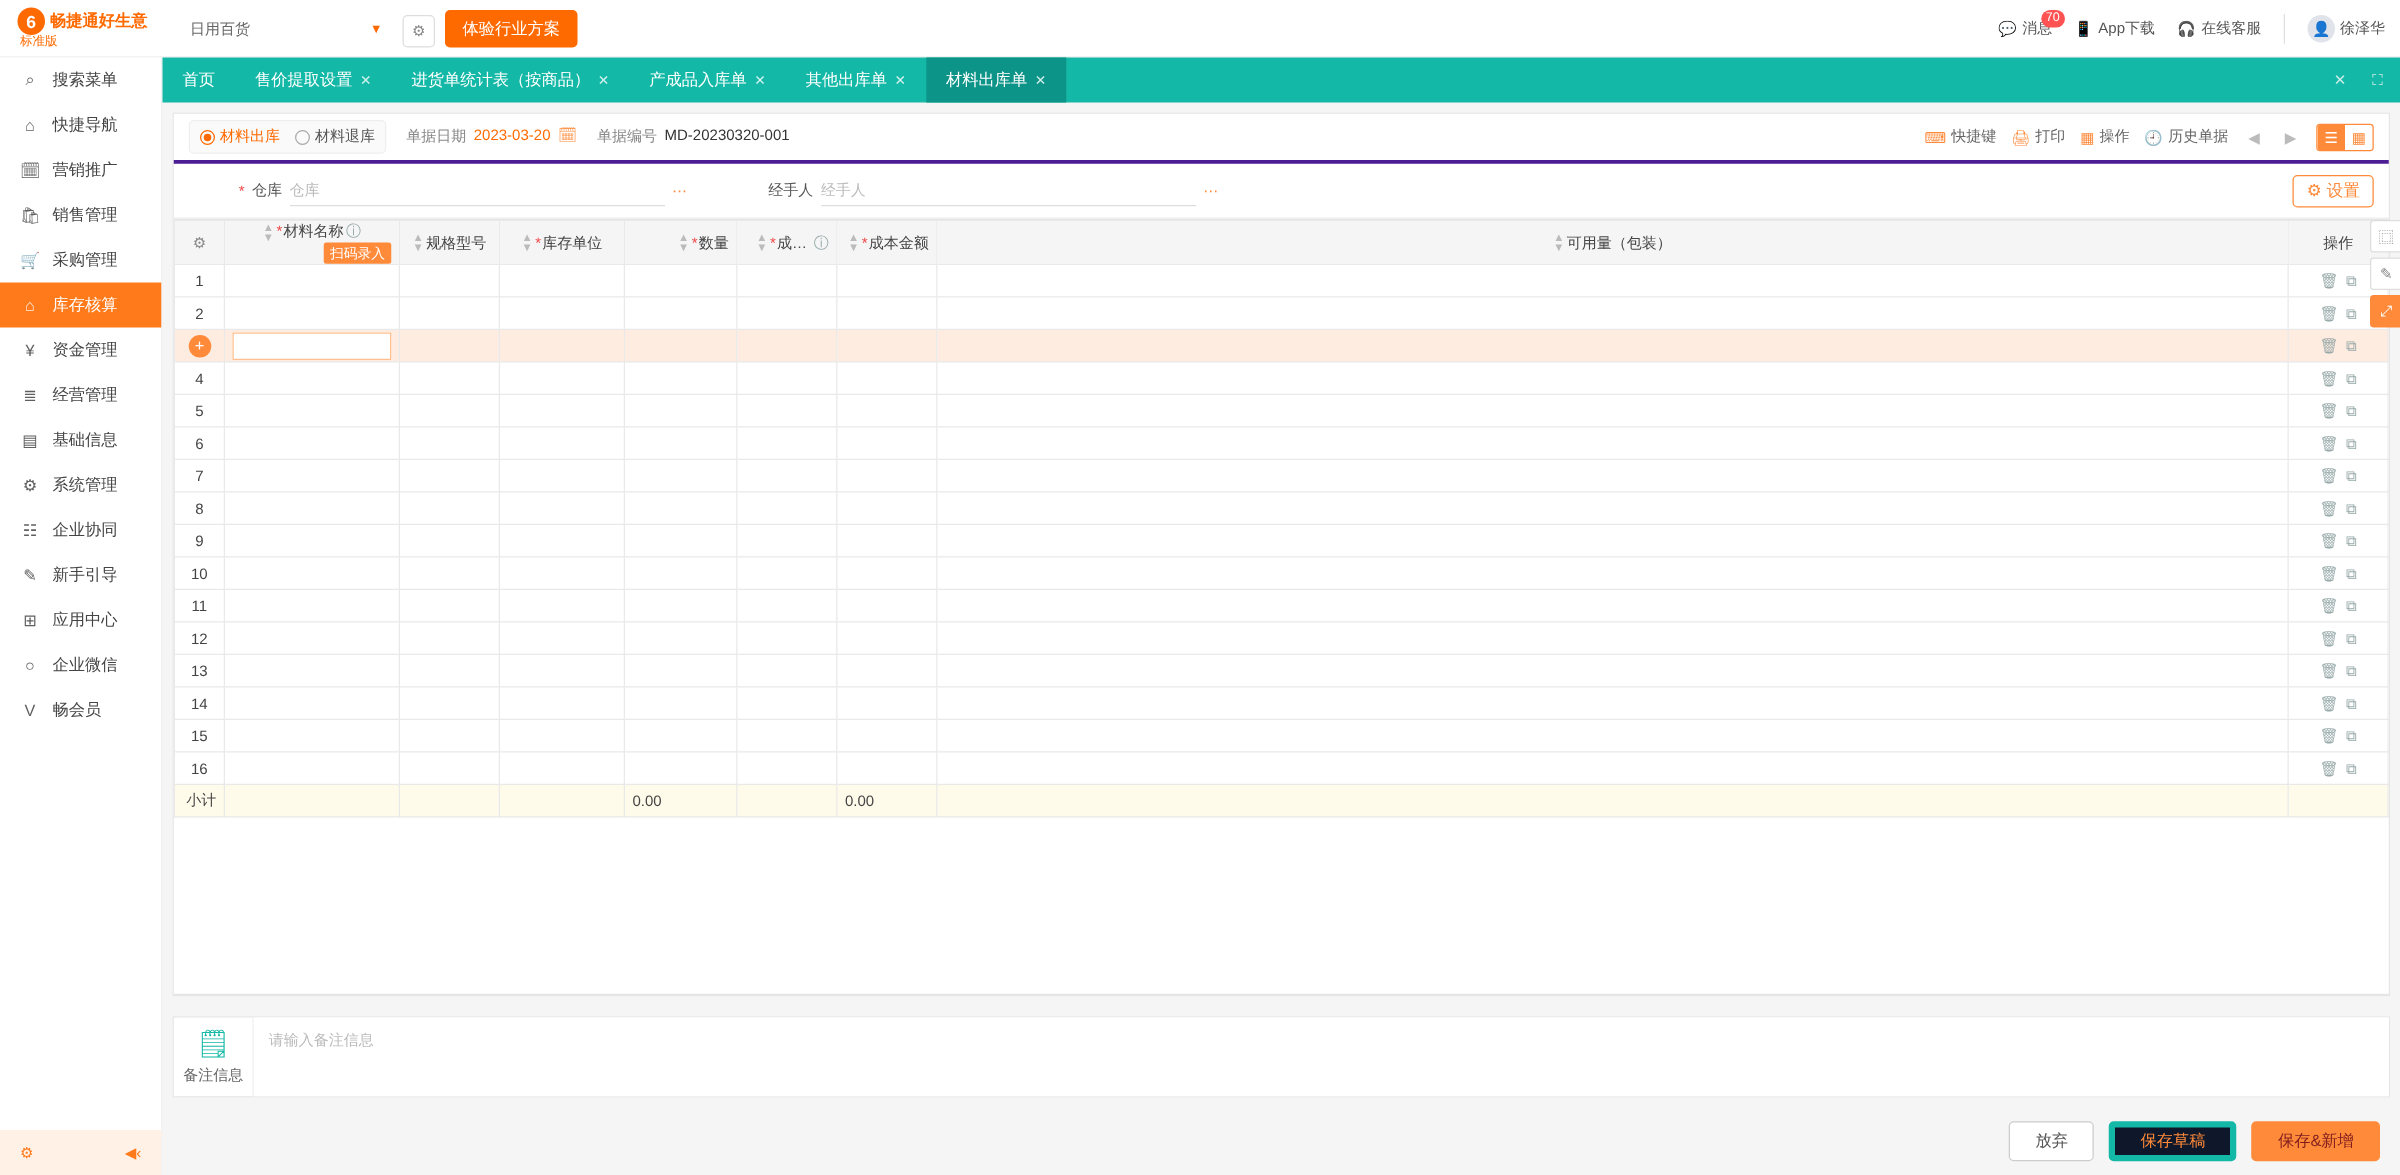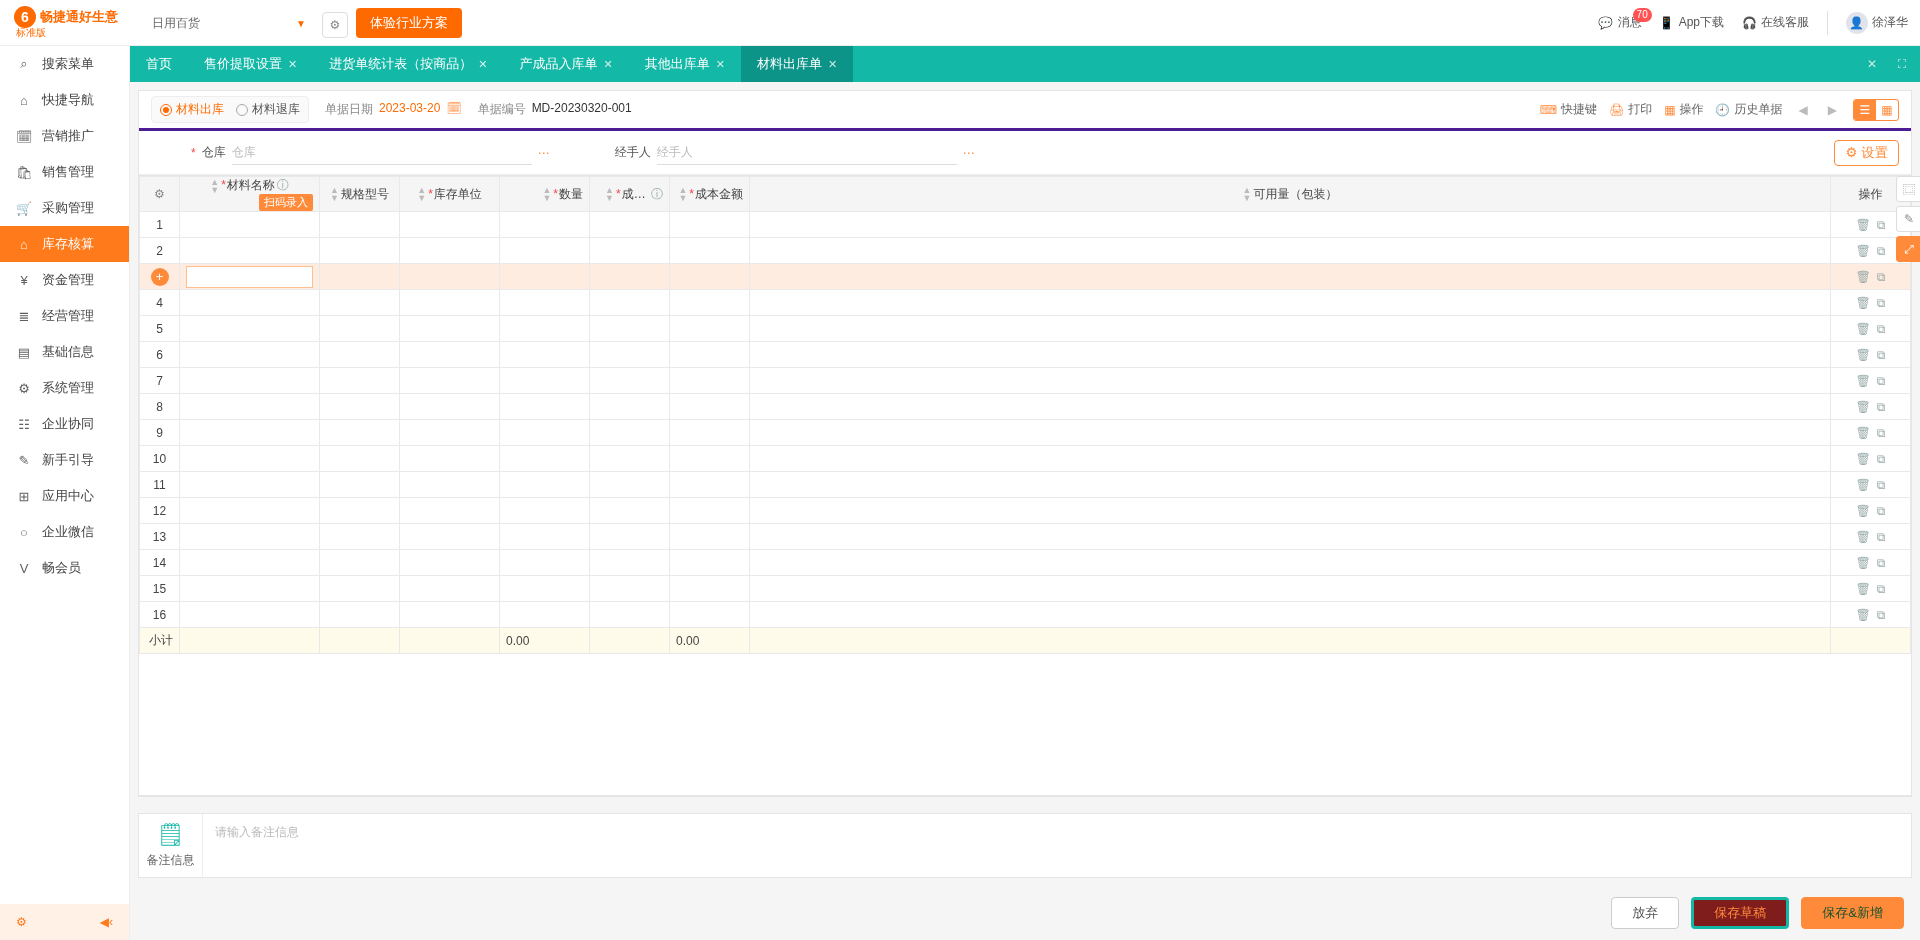--- a/index.html
+++ b/index.html
@@ -97,22 +97,22 @@
 .notes-row { display:flex; margin:8px; background:#fff; border:1px solid #e5e5e5;}
 .notes-label { width:64px; display:flex; flex-direction:column; align-items:center; justify-content:center; gap:4px; color:#666; border-right:1px solid #eee; padding:8px 0;}
 .notes-ico { color:#14b8a6; font-size:22px;}
 .notes-input { flex:1; border:none; outline:none; padding:10px 12px; font-size:12px; resize:none;}
 .notes-input::placeholder { color:#bbb;}
 
 
 .footer { height:54px; display:flex; align-items:center; justify-content:flex-end; padding:0 16px; gap:12px; }
 .btn { height:32px; padding:0 20px; border-radius:4px; font-size:13px; cursor:pointer; display:flex; align-items:center;}
 .btn-ghost { background:#fff; border:1px solid #ccc; color:#555;}
-.btn-ghost-o { background:#7f1d1d; border:3px solid #14b8a6; color:#ff8a3a;}
-.btn-primary { background:#ff8a3a; border:1px solid #ff8a3a; color:#14532d;}
+.btn-ghost-o { background:#0f172a; border:5px solid #14b8a6; color:#ff8a3a;}
+.btn-primary { background:#ff8a3a; border:1px solid #ff8a3a; color:#7f1d1d;}
 
 
 .right-rail { position:absolute; right:-2px; top:130px; display:flex; flex-direction:column; gap:4px;}
 .rail-btn { width:26px; height:26px; background:#fff; border:1px solid #ddd; display:flex; align-items:center; justify-content:center; color:#888; cursor:pointer; border-radius:3px 0 0 3px;}
 .rail-btn.on { background:#ff8a3a; color:#fff; border-color:#ff8a3a;}
 </style>
 </head>
 <body>
 
 <div class="topbar">

